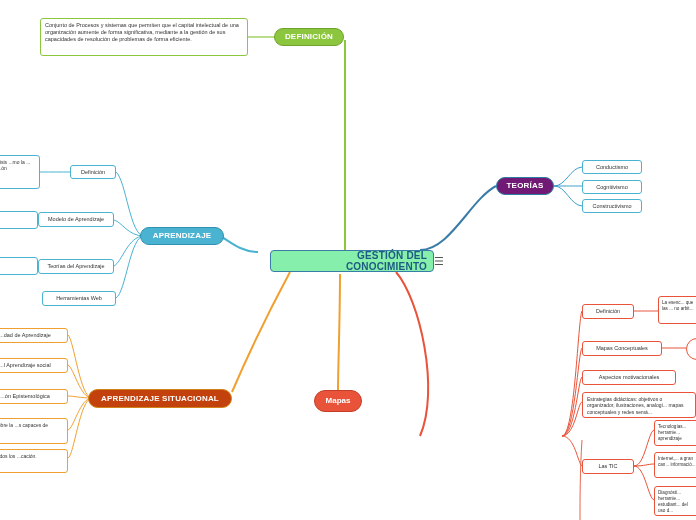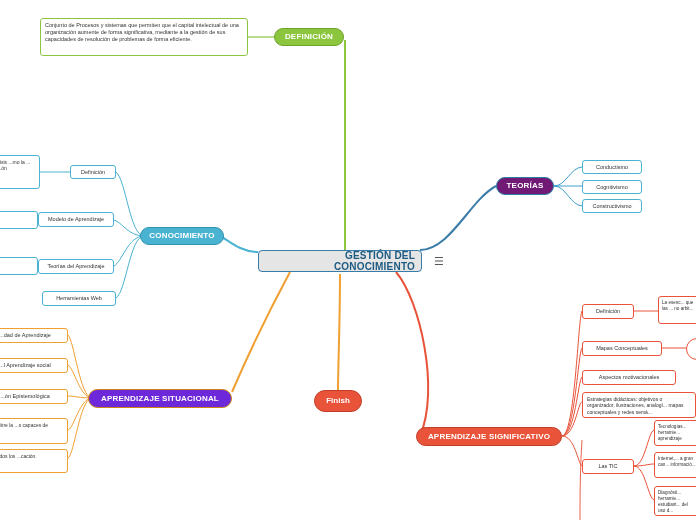--- a/index.html
+++ b/index.html
@@ -30,26 +30,27 @@
     display: flex;
     align-items: center;
     justify-content: center;
     text-align: right;
     line-height: 1.15;
   }
   
   .root {
     border: 1px solid #3a7ca8;
     border-radius: 4px;
-    background: #e5e5e5;
+    background: #86efac;
     color: #1e5b82;
     font-weight: bold;
     font-size: 10px;
     letter-spacing: .2px;
     padding: 0 6px;
+    margin-left: 12px;
   }
   .root-menu {
     position: absolute;
     font-size: 11px;
     color: #555;
     line-height: 1;
   }
   
   .cap {
     border-radius: 11px;
@@ -65,21 +66,21 @@
   }
   .cap-blue {
     background: #701a75;
     border: 1px solid #2c7da3;
   }
   .cap-cyan {
     background: #4ab3d1;
     border: 1px solid #2f93b0;
   }
   .cap-orange {
-    background: #6d28d9;
+    background: #c2410c;
     border: 1px solid #cf8419;
   }
   .cap-red {
     background: #e8533a;
     border: 1px solid #c33e28;
   }
   .cap-redround {
     background: #e8533a;
     border: 1px solid #c33e28;
     border-radius: 13px;
@@ -202,21 +203,21 @@
     <span>Conductismo</span>
   </div>
   <div class="node leaf leaf-blue" style="left:582px; top:180px; width:60px; height:14px;">
     <span>Cognitivismo</span>
   </div>
   <div class="node leaf leaf-blue" style="left:582px; top:199px; width:60px; height:14px;">
     <span>Constructivismo</span>
   </div>
 
   <div class="node cap cap-cyan" style="left:140px; top:227px; width:84px; height:18px;">
-    <span>CONOCIMIENTO</span>
+    <span>APRENDIZAJE</span>
   </div>
   <div class="node leaf leaf-blue" style="left:70px; top:165px; width:46px; height:14px;">
     <span>Definición</span>
   </div>
   <div class="node leaf leaf-blue" style="left:38px; top:212px; width:76px; height:15px;">
     <span>Modelo de Aprendizaje</span>
   </div>
   <div class="node leaf leaf-blue" style="left:38px; top:259px; width:76px; height:15px;">
     <span>Teorías del Aprendizaje</span>
   </div>
@@ -247,26 +248,23 @@
     <span>...ón Epistemológica</span>
   </div>
   <div class="node leaf leaf-orange para small" style="left:-18px; top:418px; width:86px; height:26px;">
     <span>...e sobre la ...s capaces de</span>
   </div>
   <div class="node leaf leaf-orange para small" style="left:-18px; top:449px; width:86px; height:24px;">
     <span>...n todos los ...cación.</span>
   </div>
 
   <div class="node cap-redround" style="left:314px; top:390px; width:48px; height:22px; display:flex; align-items:center; justify-content:center;">
-    <span>Finish</span>
-  </div>
-
-  <div class="node cap cap-red" style="left:416px; top:427px; width:146px; height:19px;">
-    <span>APRENDIZAJE SIGNIFICATIVO</span>
-  </div>
+    <span>Mapas</span>
+  </div>
+
 
   <div class="node leaf leaf-red" style="left:582px; top:304px; width:52px; height:15px;">
     <span>Definición</span>
   </div>
   <div class="node leaf-bubble" style="left:658px; top:296px; width:44px; height:28px;">
     <span>La esenc... que las ... no arbit...</span>
   </div>
 
   <div class="node leaf leaf-red" style="left:582px; top:341px; width:80px; height:15px;">
     <span>Mapas Conceptuales</span>

